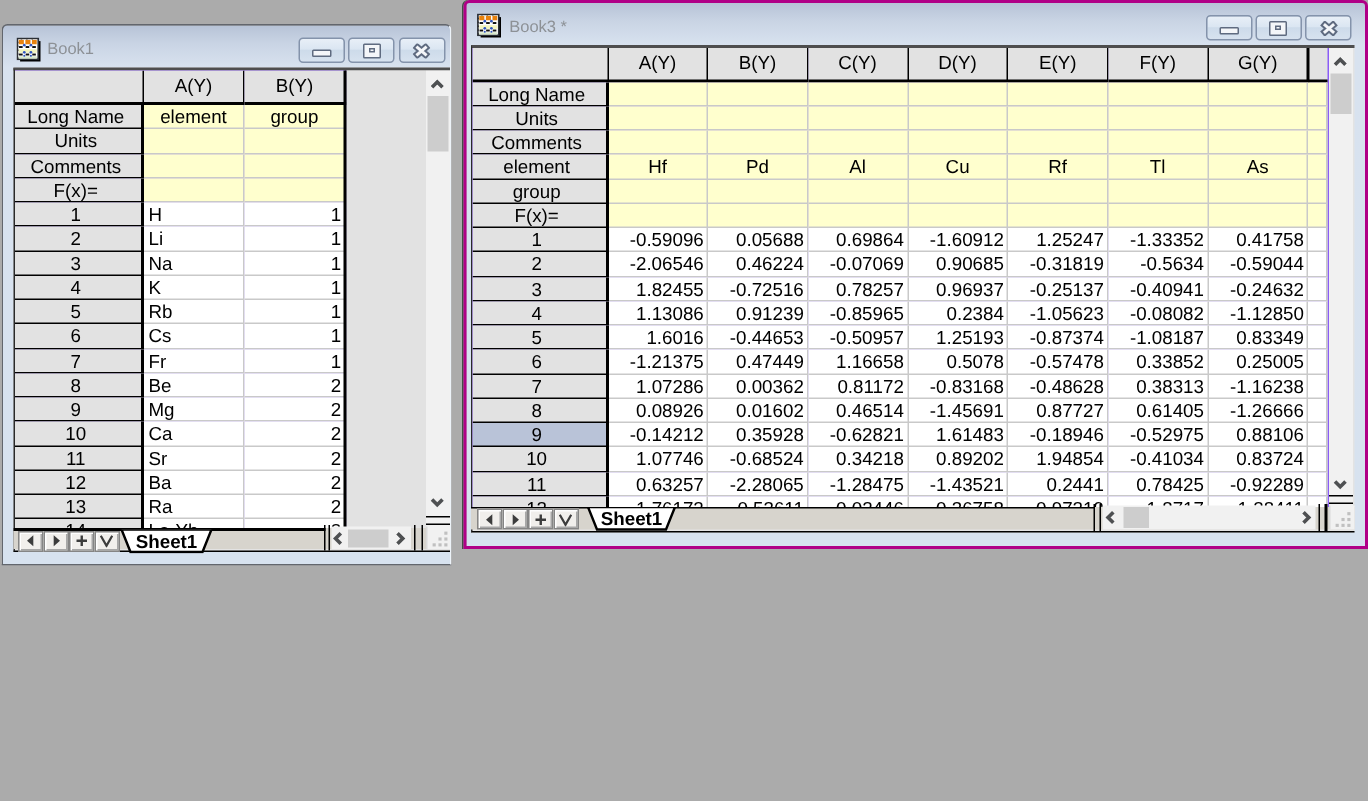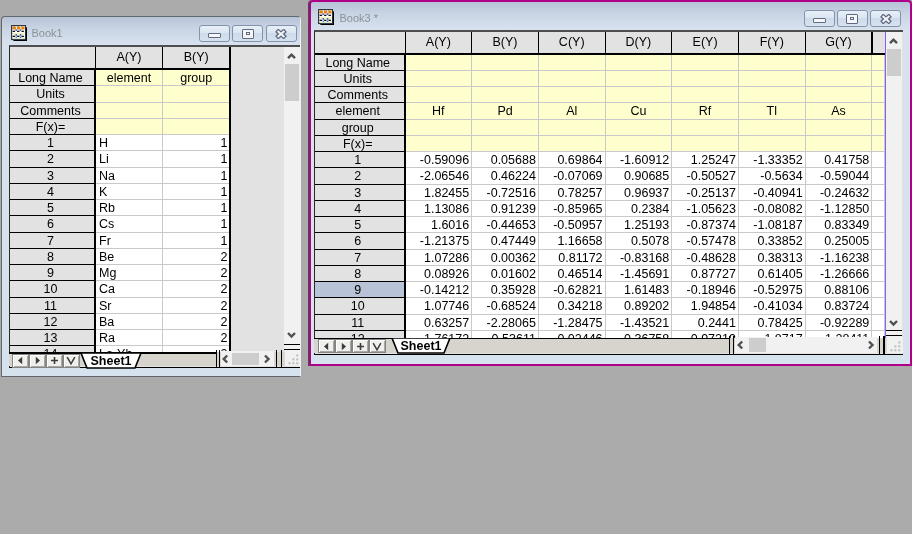--- a/index.html
+++ b/index.html
@@ -345,21 +345,21 @@
         <div class="cell dc ar">-1.60912</div>
         <div class="cell dc ar">1.25247</div>
         <div class="cell dc ar">-1.33352</div>
         <div class="cell dc ar">0.41758</div>
         <div class="cell dc dcs"></div>
         <div class="cell rh">2</div>
         <div class="cell dc ar">-2.06546</div>
         <div class="cell dc ar">0.46224</div>
         <div class="cell dc ar">-0.07069</div>
         <div class="cell dc ar">0.90685</div>
-        <div class="cell dc ar">-0.50527</div>
+        <div class="cell dc ar">-0.31819</div>
         <div class="cell dc ar">-0.5634</div>
         <div class="cell dc ar">-0.59044</div>
         <div class="cell dc dcs"></div>
         <div class="cell rh">3</div>
         <div class="cell dc ar">1.82455</div>
         <div class="cell dc ar">-0.72516</div>
         <div class="cell dc ar">0.78257</div>
         <div class="cell dc ar">0.96937</div>
         <div class="cell dc ar">-0.25137</div>
         <div class="cell dc ar">-0.40941</div>

